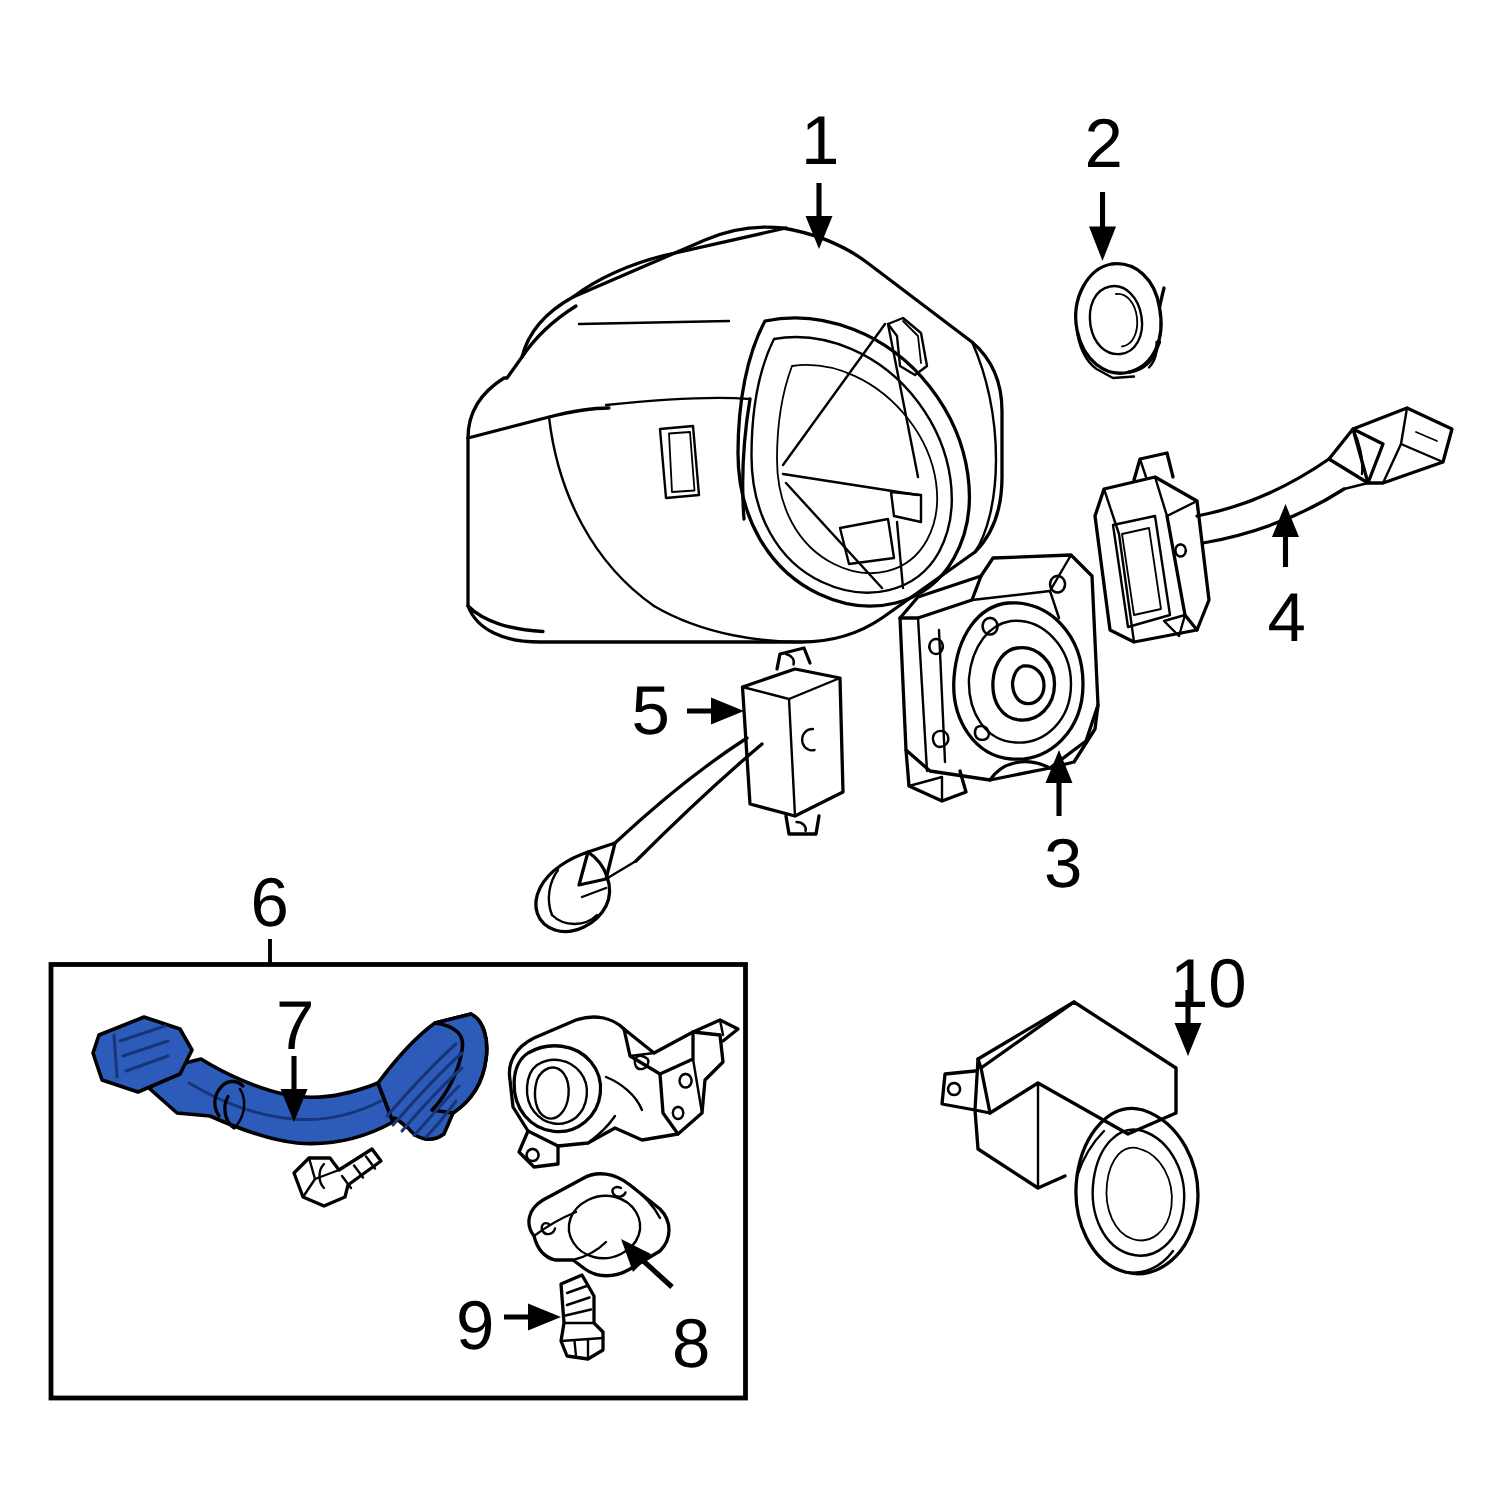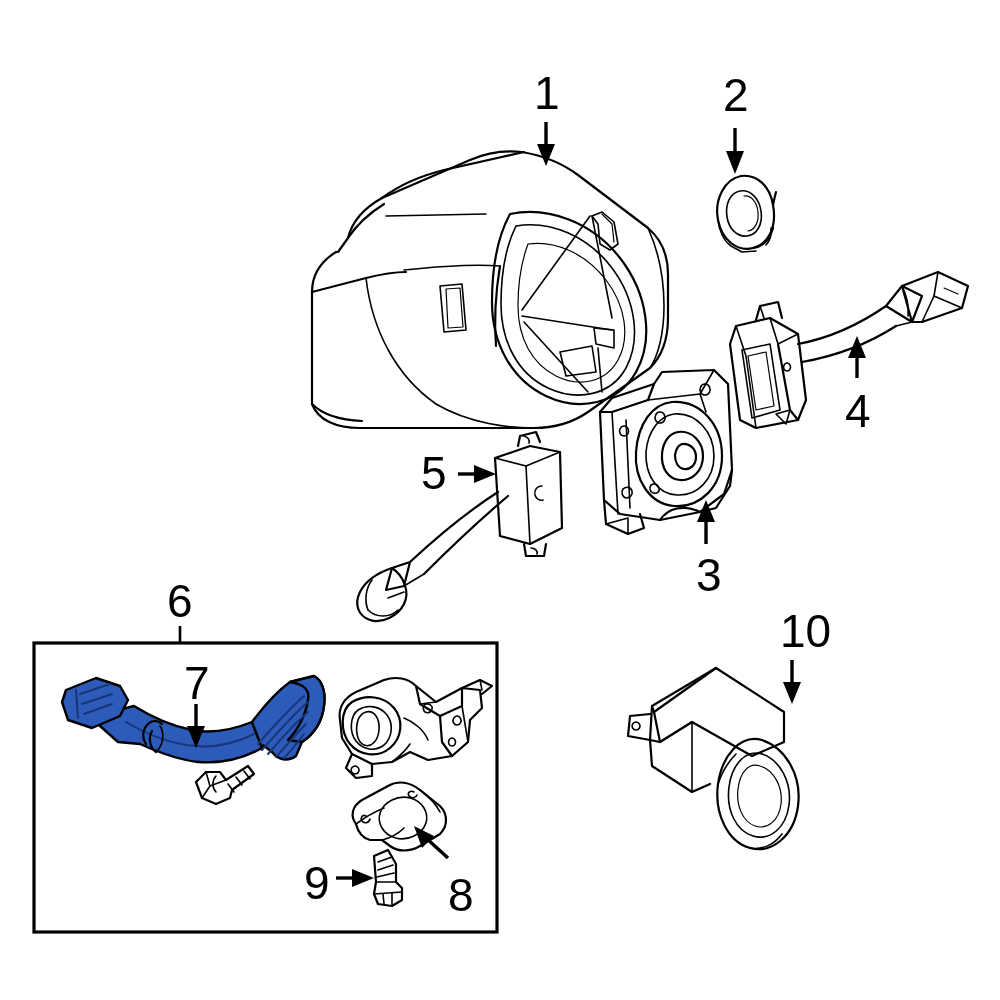--- a/index.html
+++ b/index.html
@@ -537,15 +537,15 @@
   <div class="callout" style="left:421px; top:450px;">5</div>
 
   <div class="callout" style="left:167px; top:578px;">6</div>
 
   <div class="callout" style="left:184px; top:660px;">7</div>
 
   <div class="callout" style="left:448px; top:872px;">8</div>
 
   <div class="callout" style="left:304px; top:860px;">9</div>
 
-  <div class="callout" style="left:780px; top:608px;">10</div>
+  <div class="callout" style="left:780px; top:632px;">10</div>
 
 </div>
 
 </body></html>

